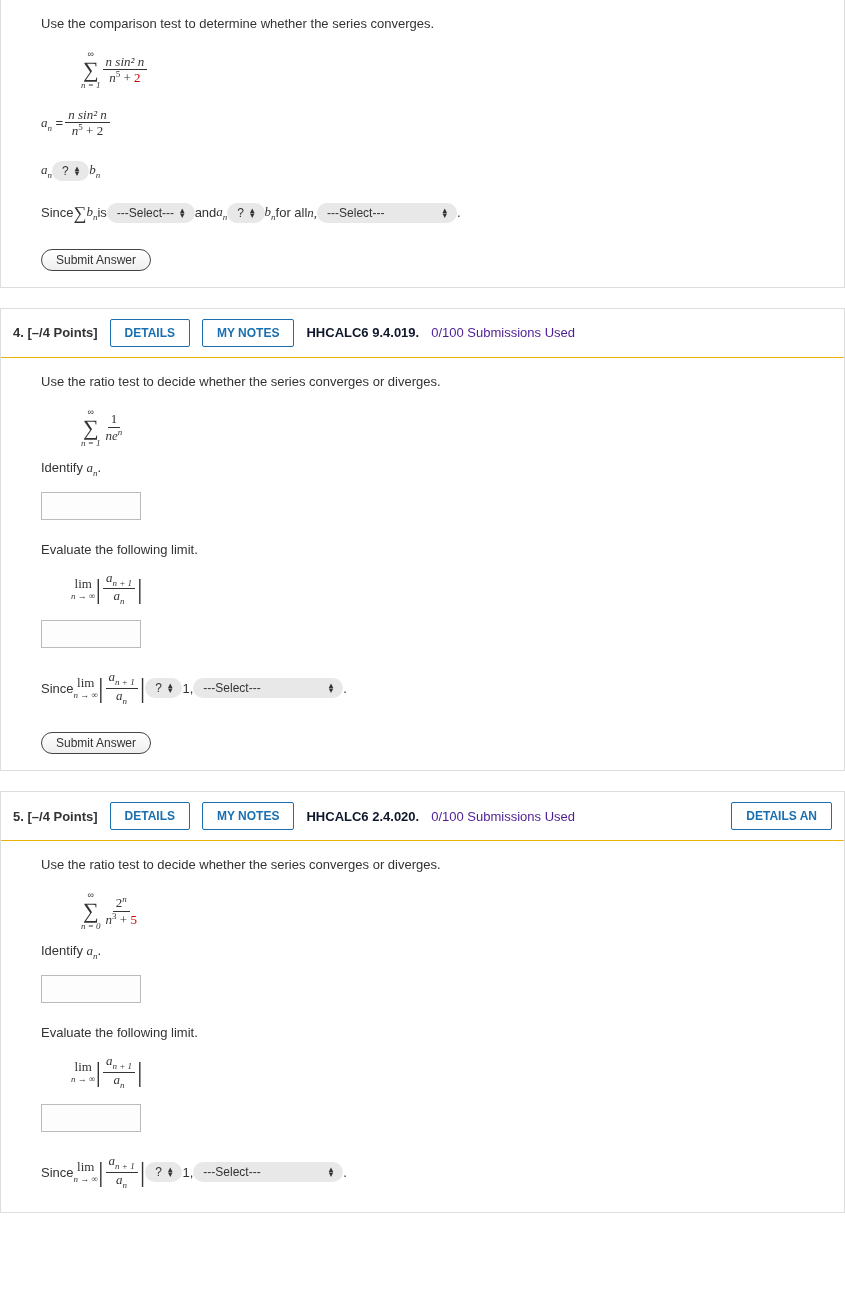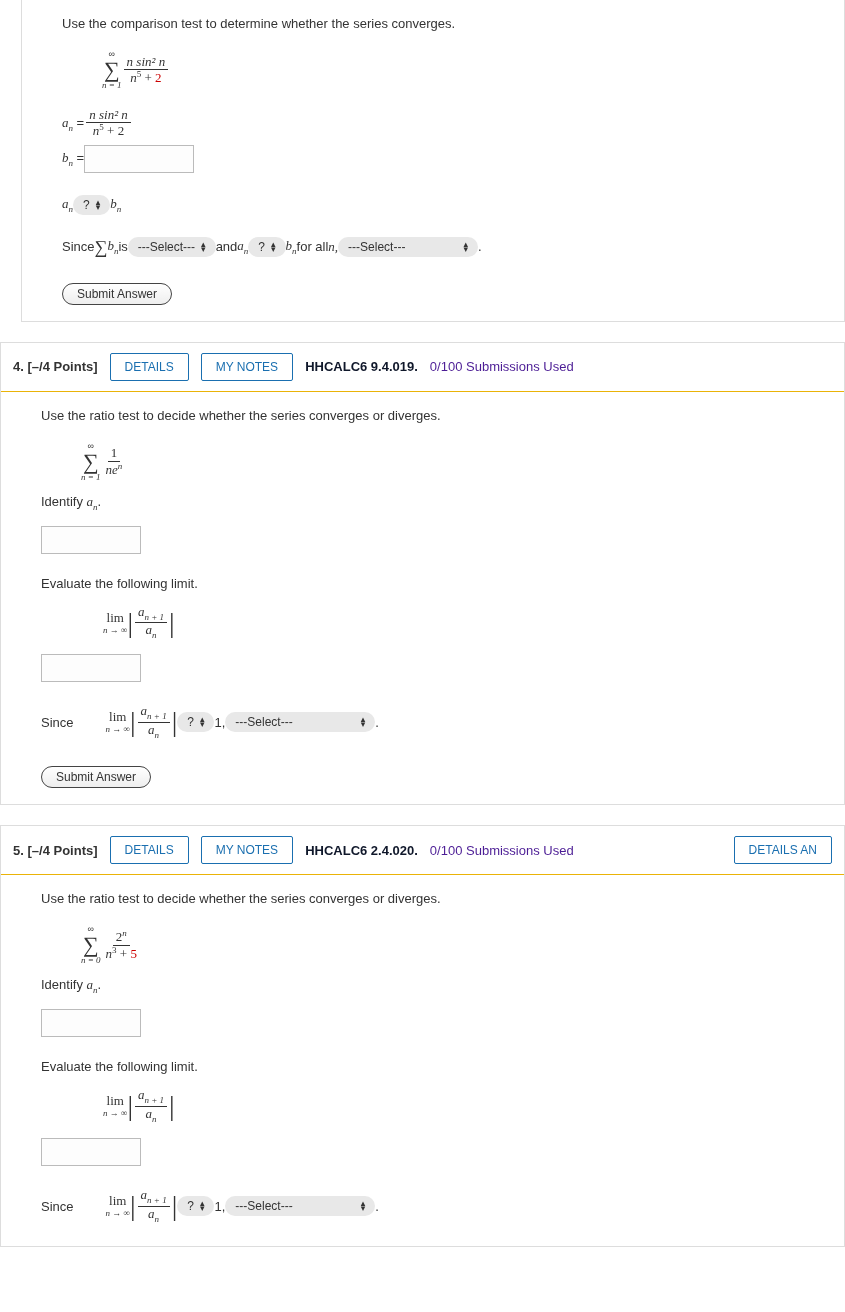--- a/index.html
+++ b/index.html
@@ -28,21 +28,21 @@
     font-size: 13px;
   }
   .question-header .pts {
     font-weight: bold;
   }
   .btn-outline {
     border: 1px solid #1a6fb0;
     color: #1a6fb0;
     background: #fff;
     padding: 6px 14px;
-    font-weight: normal;
+    font-weight: bold;
     font-size: 12px;
     border-radius: 2px;
     cursor: pointer;
   }
   .ref {
     font-weight: bold;
     color: #0f172a;
   }
   .subs {
     color: #4c1d95;
@@ -139,32 +139,31 @@
     font-size: 28px;
     font-weight: 100;
   }
   .lim-stack {
     display: inline-flex;
     flex-direction: column;
     align-items: center;
     font-family: 'Times New Roman', serif;
     font-size: 13px;
     line-height: 1;
-    margin-left: 32px;
   }
   .lim-stack .under {
     font-size: 9px;
     margin-top: 2px;
   }
   .section-gap { margin-top: 22px; }
 </style>
 </head>
 <body>
 
-<div class="question-block" style="border-top:none;margin-left:21px;">
+<div class="question-block" style="border-top:none;">
   <div class="question-body">
     <div class="prompt">Use the comparison test to determine whether the series converges.</div>
 
     <div class="sigma-block">
       <span class="sigma-stack">
         <span class="sigma-top">∞</span>
         <span class="sigma-sym">∑</span>
         <span class="sigma-bot ital">n = 1</span>
       </span>
       <span class="frac">
@@ -179,24 +178,20 @@
     <div class="math-row">
       <span><span class="ital">a</span><span class="ital sub">n</span><span> = </span></span>
       <span class="frac">
         <span class="num"><span class="ital">n sin² n</span></span>
         <span class="den">
           <span class="ital">n</span><span class="sup">5</span><span> + </span><span>2</span>
         </span>
       </span>
     </div>
 
-    <div class="math-row">
-      <span><span class="ital">b</span><span class="ital sub">n</span><span> = </span></span>
-      <input type="text" class="input-box" style="">
-    </div>
 
     <div class="math-row section-gap">
       <span><span class="ital">a</span><span class="ital sub">n</span></span>
       <span class="pill">
         <span>?</span>
         <span class="pill-arrows">
             <span>▴</span>
             <span>▾</span>
           </span>
       </span>

